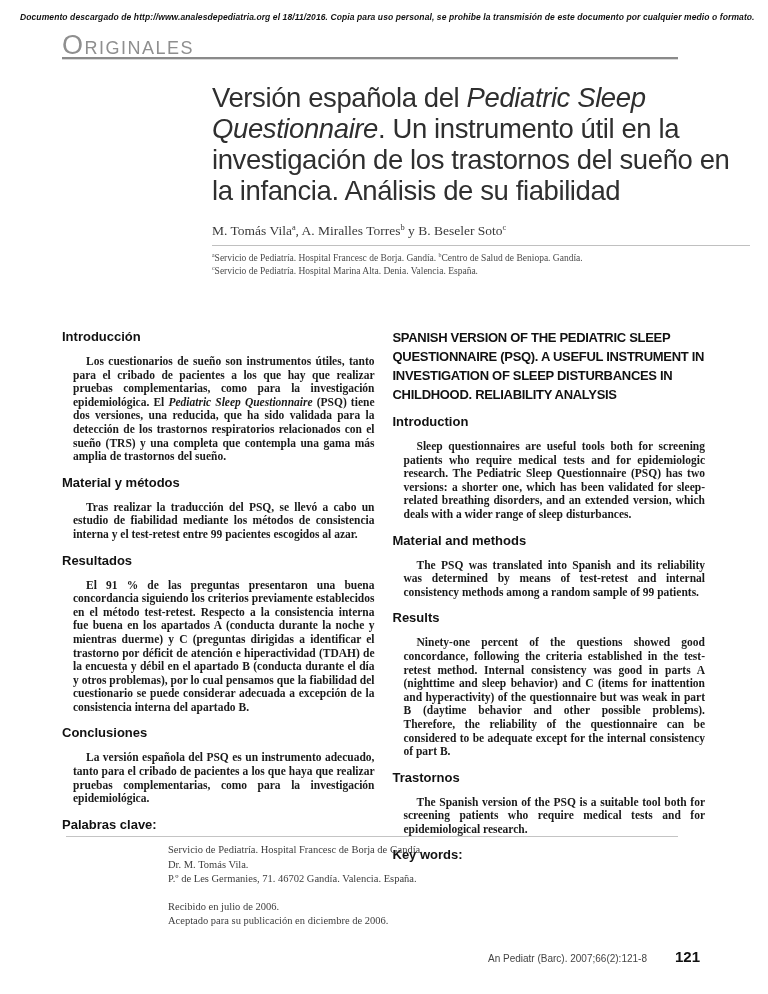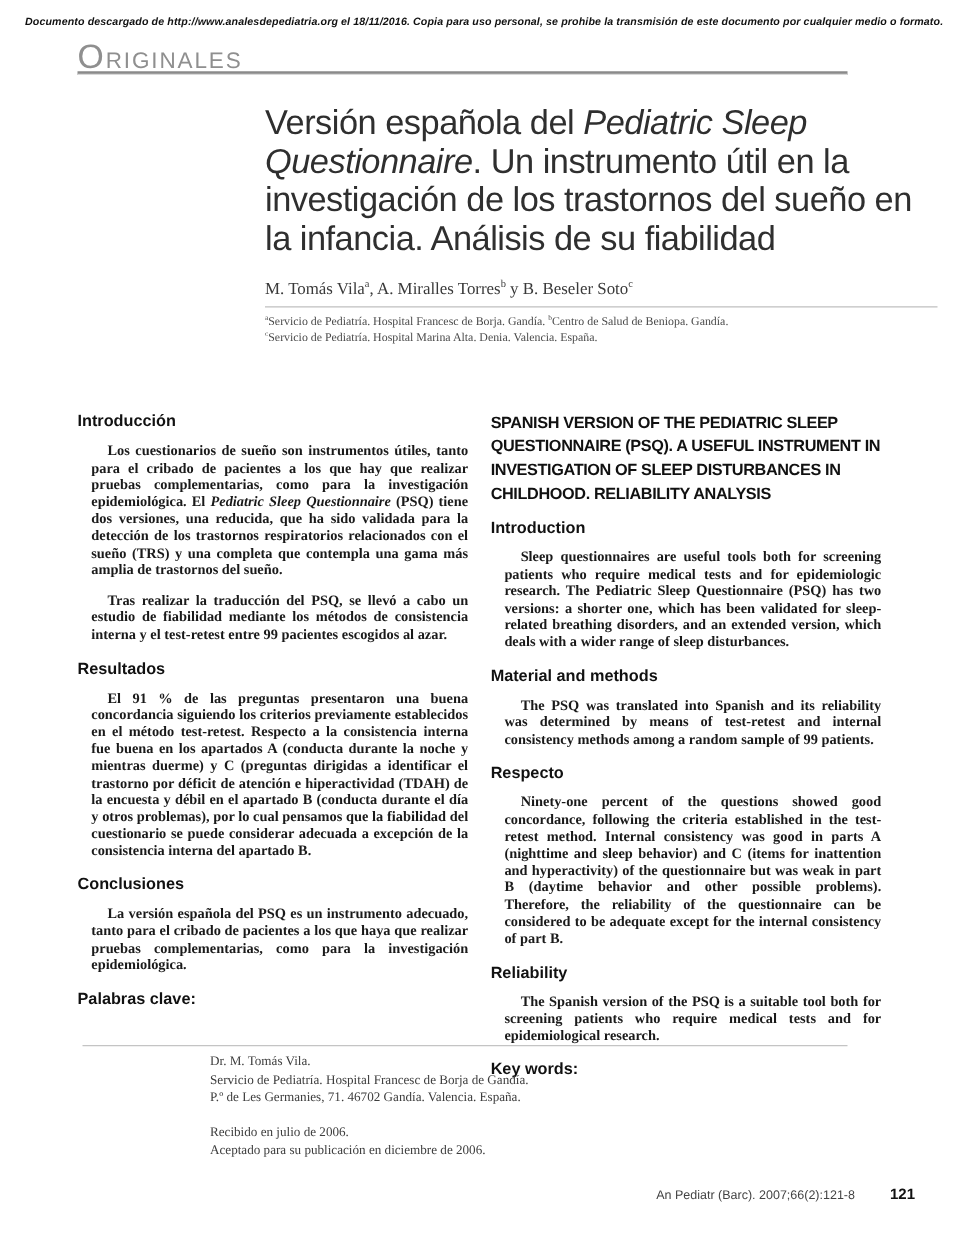--- a/index.html
+++ b/index.html
@@ -64,24 +64,24 @@
   }
   .corr{
     position:absolute;left:168px;top:843px;display:flex;
     font-size:10.5px;line-height:14.5px;color:#3d3d3d;
   }
   .corr-label{
     width:90px;flex:none;font-weight:bold;font-style:italic;color:#222;
   }
   .corr-gap{height:13px;}
   .footer{
-    position:absolute;right:36px;top:948px;display:flex;align-items:baseline;gap:28px;
+    position:absolute;right:68px;top:948px;display:flex;align-items:baseline;gap:28px;
     font-family:"Liberation Sans", sans-serif;font-size:10px;color:#444;
   }
-  .footer .pageno{font-size:12px;font-weight:bold;color:#111;}
+  .footer .pageno{font-size:15px;font-weight:bold;color:#111;}
 </style>
 </head>
 <body>
 
 <div class="stamp">Documento descargado de http://www.analesdepediatria.org el 18/11/2016. Copia para uso personal, se prohibe la transmisión de este documento por cualquier medio o formato.</div>
 
 <div class="kicker">
   <span class="initial">O</span><span class="rest">RIGINALES</span>
 </div>
 <div class="kicker-rule"></div>
@@ -91,47 +91,48 @@
   <p class="authors"><span>M. Tomás Vila</span><sup>a</sup><span>, A. Miralles Torres</span><sup>b</sup><span> y B. Beseler Soto</span><sup>c</sup></p>
   <div class="authors-rule"></div>
   <p class="affil"><sup>a</sup><span>Servicio de Pediatría. Hospital Francesc de Borja. Gandía. </span><sup>b</sup><span>Centro de Salud de Beniopa. Gandía.</span></p>
   <p class="affil"><sup>c</sup><span>Servicio de Pediatría. Hospital Marina Alta. Denia. Valencia. España.</span></p>
 </div>
 
 <div class="columns">
   <div class="col col-left" lang="es">
     <h2 class="sec">Introducción</h2>
     <p class="body-p"><span>Los cuestionarios de sueño son instrumentos útiles, tanto para el cribado de pacientes a los que hay que realizar pruebas complementarias, como para la investigación epidemiológica. El </span><em>Pediatric Sleep Questionnaire</em><span> (PSQ) tiene dos versiones, una reducida, que ha sido validada para la detección de los trastornos respiratorios relacionados con el sueño (TRS) y una completa que contempla una gama más amplia de trastornos del sueño.</span></p>
+    <h2 class="sec">Material y métodos</h2>
     <p class="body-p">Tras realizar la traducción del PSQ, se llevó a cabo un estudio de fiabilidad mediante los métodos de consistencia interna y el test-retest entre 99 pacientes escogidos al azar.</p>
     <h2 class="sec">Resultados</h2>
     <p class="body-p">El 91 % de las preguntas presentaron una buena concordancia siguiendo los criterios previamente establecidos en el método test-retest. Respecto a la consistencia interna fue buena en los apartados A (conducta durante la noche y mientras duerme) y C (preguntas dirigidas a identificar el trastorno por déficit de atención e hiperactividad (TDAH) de la encuesta y débil en el apartado B (conducta durante el día y otros problemas), por lo cual pensamos que la fiabilidad del cuestionario se puede considerar adecuada a excepción de la consistencia interna del apartado B.</p>
     <h2 class="sec">Conclusiones</h2>
     <p class="body-p">La versión española del PSQ es un instrumento adecuado, tanto para el cribado de pacientes a los que haya que realizar pruebas complementarias, como para la investigación epidemiológica.</p>
     <h2 class="sec">Palabras clave:</h2>
   </div>
   <div class="col col-right" lang="en">
     <h3 class="en-title">SPANISH VERSION OF THE PEDIATRIC SLEEP QUESTIONNAIRE (PSQ). A USEFUL INSTRUMENT IN INVESTIGATION OF SLEEP DISTURBANCES IN CHILDHOOD. RELIABILITY ANALYSIS</h3>
     <h2 class="sec">Introduction</h2>
     <p class="body-p">Sleep questionnaires are useful tools both for screening patients who require medical tests and for epidemiologic research. The Pediatric Sleep Questionnaire (PSQ) has two versions: a shorter one, which has been validated for sleep-related breathing disorders, and an extended version, which deals with a wider range of sleep disturbances.</p>
     <h2 class="sec">Material and methods</h2>
     <p class="body-p">The PSQ was translated into Spanish and its reliability was determined by means of test-retest and internal consistency methods among a random sample of 99 patients.</p>
-    <h2 class="sec">Respecto</h2>
+    <h2 class="sec">Results</h2>
     <p class="body-p">Ninety-one percent of the questions showed good concordance, following the criteria established in the test-retest method. Internal consistency was good in parts A (nighttime and sleep behavior) and C (items for inattention and hyperactivity) of the questionnaire but was weak in part B (daytime behavior and other possible problems). Therefore, the reliability of the questionnaire can be considered to be adequate except for the internal consistency of part B.</p>
-    <h2 class="sec">Reliability</h2>
+    <h2 class="sec">Trastornos</h2>
     <p class="body-p">The Spanish version of the PSQ is a suitable tool both for screening patients who require medical tests and for epidemiological research.</p>
     <h2 class="sec">Key words:</h2>
   </div>
 </div>
 
 <div class="corr-rule"></div>
 
 <div class="corr">
   <div class="corr-lines">
+    <div>Servicio de Pediatría. Hospital Francesc de Borja de Gandía.</div>
     <div>Dr. M. Tomás Vila.</div>
-    <div>Servicio de Pediatría. Hospital Francesc de Borja de Gandía.</div>
     <div>P.º de Les Germanies, 71. 46702 Gandía. Valencia. España.</div>
     <div class="corr-gap"></div>
     <div>Recibido en julio de 2006.</div>
     <div>Aceptado para su publicación en diciembre de 2006.</div>
   </div>
 </div>
 
 <div class="footer">
   <span>An Pediatr (Barc). 2007;66(2):121-8</span>
   <span class="pageno">121</span>

